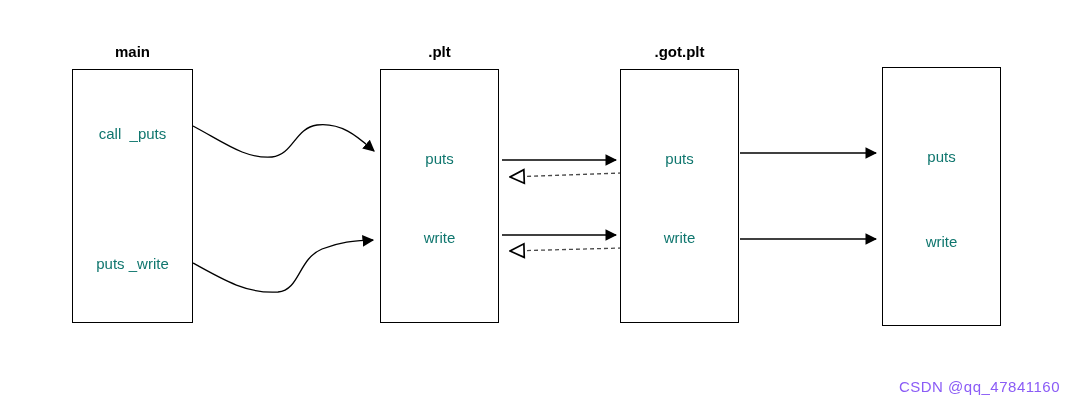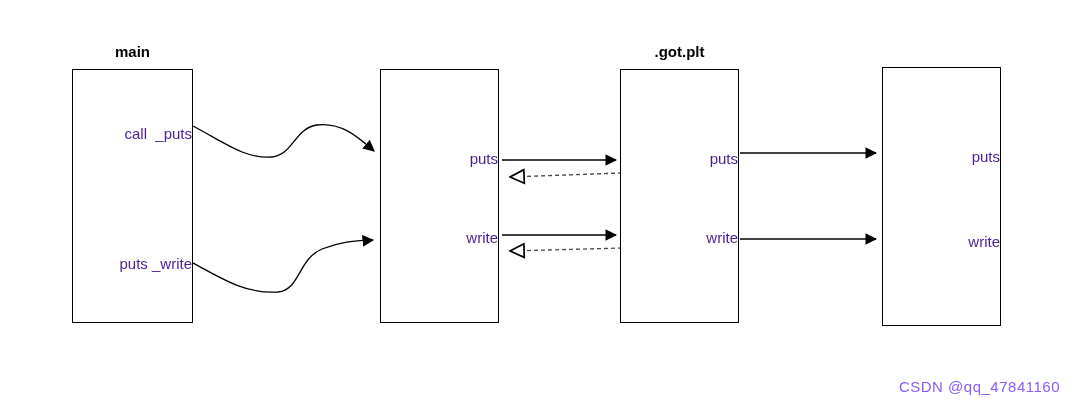--- a/index.html
+++ b/index.html
@@ -34,24 +34,24 @@
     text-align: center;
     font-weight: bold;
     font-size: 15px;
     color: #000000;
     white-space: pre;
   }
   .dbox-label {
     position: absolute;
     left: 0;
     right: 0;
-    text-align: right;
+    text-align: center;
     transform: translateY(-50%);
     font-size: 15px;
-    color: #4c1d95;
+    color: #0f766e;
     white-space: pre;
   }
   
   .box-main    { left: 72px;  top: 69px; width: 121px; height: 254px; }
   .box-plt     { left: 380px; top: 69px; width: 119px; height: 254px; }
   .box-gotplt  { left: 620px; top: 69px; width: 119px; height: 254px; }
   .box-funccode{ left: 882px; top: 67px; width: 119px; height: 259px; }
 
   .title-main    { left: 72px;  top: 43px; width: 121px; }
   .title-plt     { left: 380px; top: 43px; width: 119px; }
@@ -102,20 +102,21 @@
     <path d="M622,173 L510,177" fill="none" stroke="#4a4a4a" stroke-width="1.3" stroke-dasharray="4 3" marker-end="url(#mOpen)"></path>
 
     <path d="M622,248 L510,251" fill="none" stroke="#4a4a4a" stroke-width="1.3" stroke-dasharray="4 3" marker-end="url(#mOpen)"></path>
 
     <path d="M740,153 L876,153" fill="none" stroke="#000000" stroke-width="1.3" marker-end="url(#mArrow)"></path>
 
     <path d="M740,239 L876,239" fill="none" stroke="#000000" stroke-width="1.3" marker-end="url(#mArrow)"></path>
   </svg>
 
   <div class="dbox-title title-main">main</div>
+  <div class="dbox-title title-plt">.plt</div>
   <div class="dbox-title title-gotplt">.got.plt</div>
 
   <div class="dbox box-main">
     <div class="dbox-label lbl-0">call  _puts</div>
     <div class="dbox-label lbl-1">puts _write</div>
   </div>
 
   <div class="dbox box-plt">
     <div class="dbox-label lbl-0">puts</div>
     <div class="dbox-label lbl-1">write</div>

